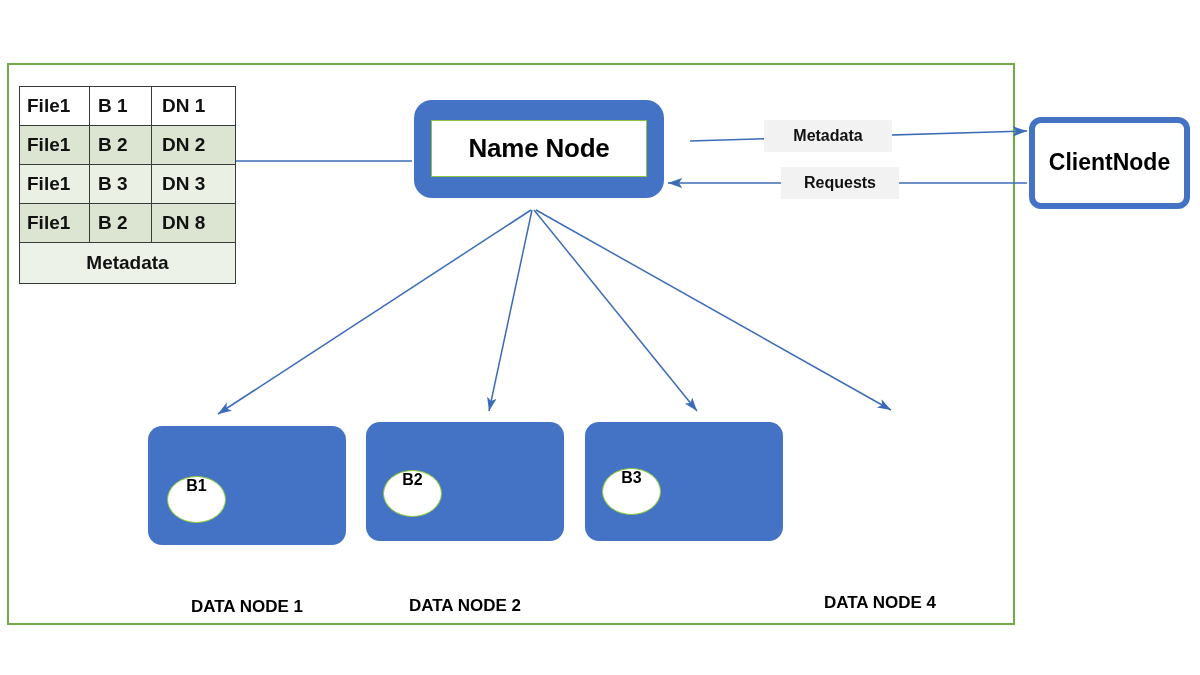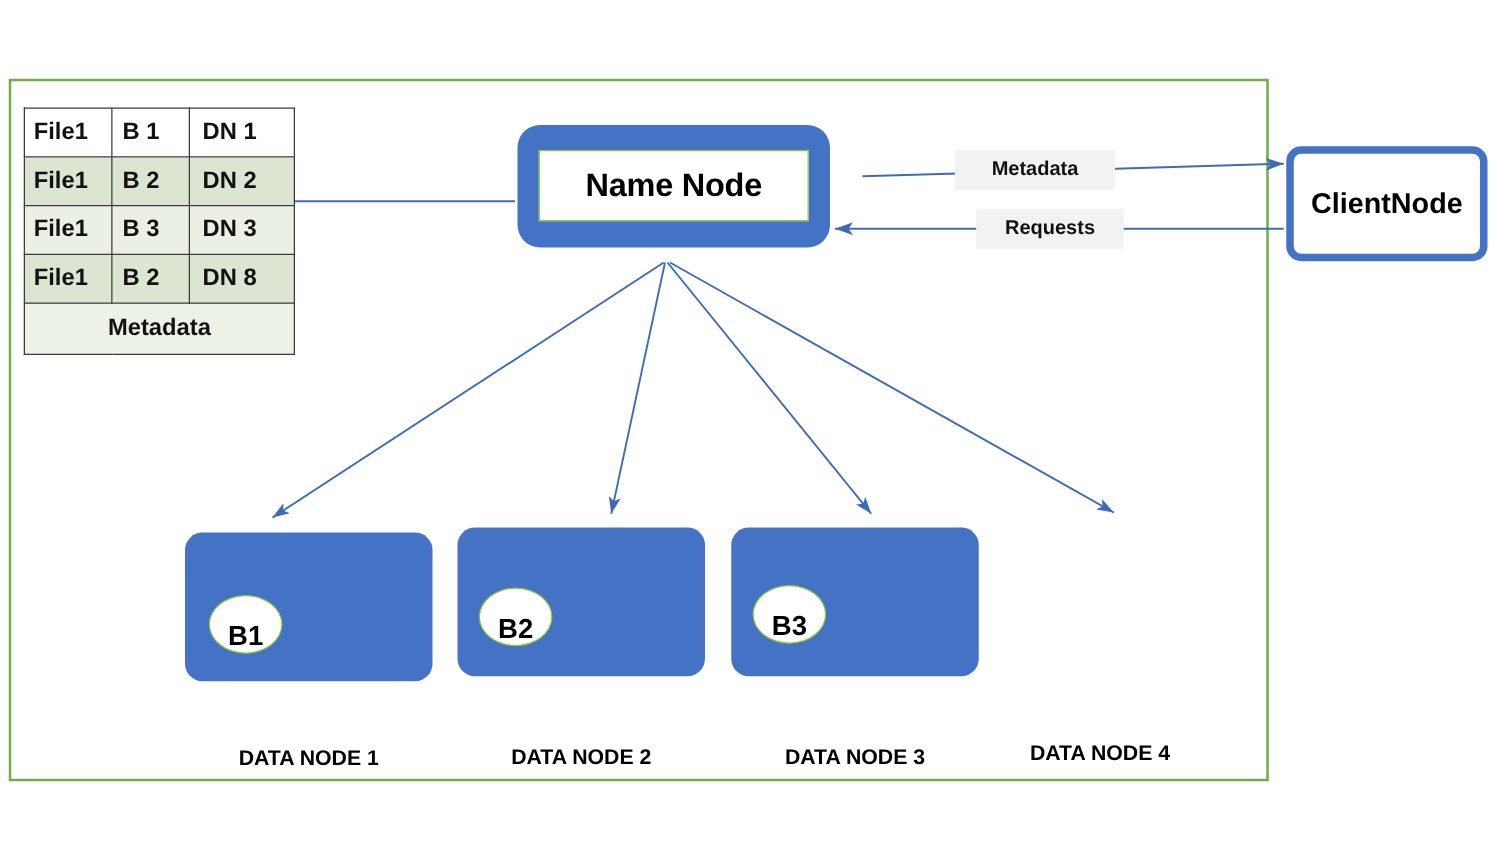--- a/index.html
+++ b/index.html
@@ -128,23 +128,23 @@
     background: #4472C4;
     border-radius: 14px;
     box-sizing: border-box;
   }
   .block-ellipse {
     position: absolute;
     background: #ffffff;
     border: 1.5px solid #8CC63F;
     border-radius: 50%;
     display: flex;
-    align-items: flex-end;
-    justify-content: center;
-    font-size: 22px;
+    align-items: flex-start;
+    justify-content: center;
+    font-size: 16px;
     font-weight: bold;
     color: #000000;
   }
   .data-node-label {
     position: absolute;
     font-size: 17px;
     font-weight: bold;
     color: #000000;
     white-space: nowrap;
     text-align: center;
@@ -237,17 +237,16 @@
       <span>B2</span>
     </div>
   </div>
   <div class="data-node-label" style="left:366px; top:596px; width:198px;">DATA NODE 2</div>
 
   <div class="data-node" style="left:585px; top:422px; width:198px; height:119px;">
     <div class="block-ellipse" style="left:17px; top:46px; width:57px; height:45px;">
       <span>B3</span>
     </div>
   </div>
-  <div class="data-node-label" style="left:585px; top:596px; width:198px;">DATA NODE 3</div>
 
   <div class="data-node-label" style="left:781px; top:593px; width:198px;">DATA NODE 4</div>
 
 </div>
 
 </body></html>

